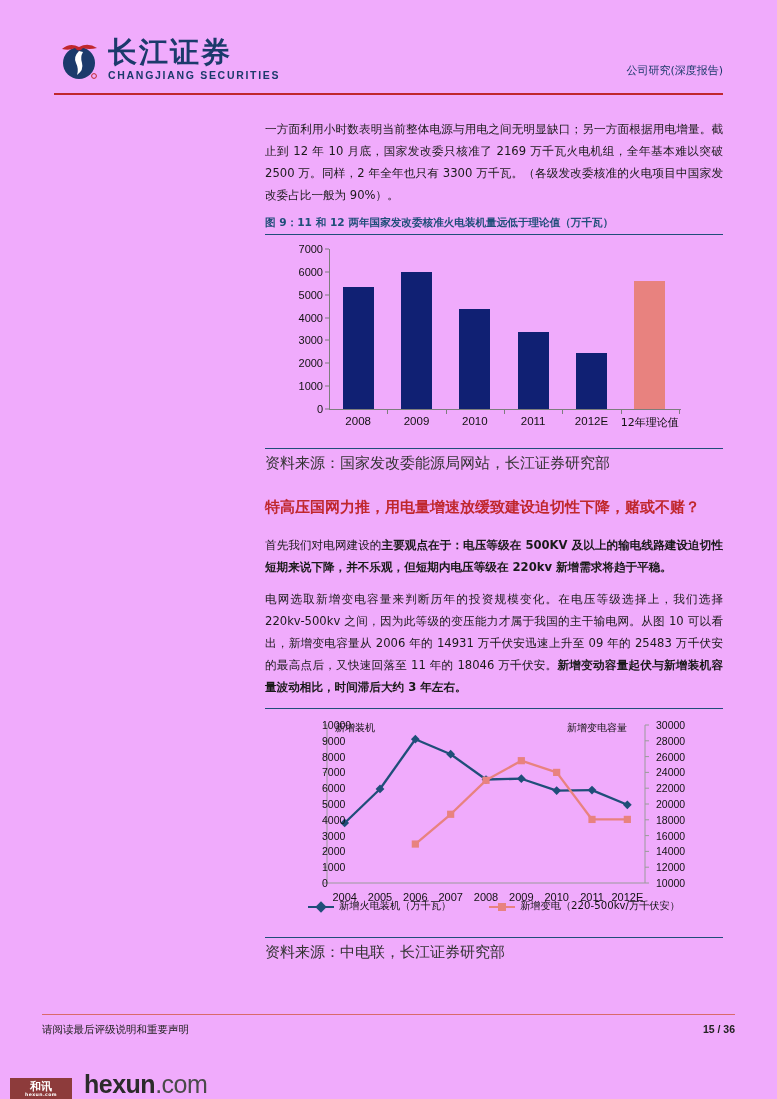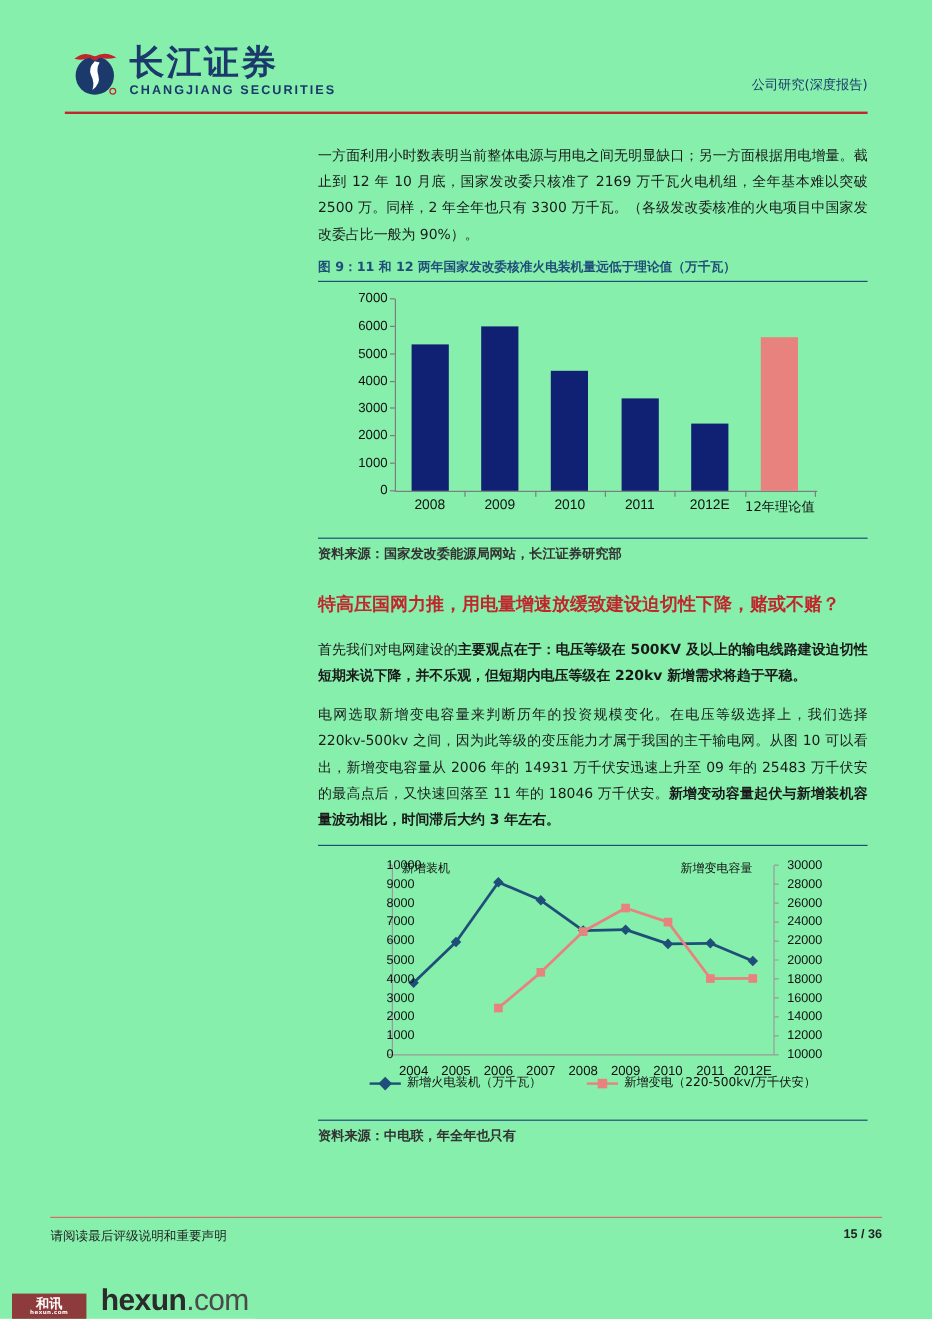--- a/index.html
+++ b/index.html
@@ -12,21 +12,21 @@
     width: 777px;
     height: 1099px;
     position: relative;
     overflow: hidden;
     color: #000;
   }
   .page {
     position: relative;
     width: 777px;
     height: 1099px;
-    background: #86efac;
+    background: #f0abfc;
   }
 
   
   .header {
     position: absolute;
     top: 0; left: 0;
     width: 777px;
     height: 100px;
   }
   .logo-wrap {
@@ -117,24 +117,23 @@
     color: #1f4e79;
     padding-bottom: 4px;
   }
   .fig-box {
     border-top: 1.6px solid #1f4e79;
     border-bottom: 1.6px solid #1f4e79;
     padding: 0;
   }
   .fig-source {
     font-family: "DejaVu Sans", sans-serif;
-    font-size: 11px;
+    font-size: 15px;
     color: #333;
     padding: 5px 0 0 0;
-    font-weight: bold;
   }
 
   
   .chart1 {
     position: relative;
     height: 213px;
     width: 458px;
   }
   .c1-plot {
     position: absolute;
@@ -496,21 +495,21 @@
               </div>
               <div class="legend-item">
                 <span class="legend-swatch red">
                   <span class="mk"></span>
                 </span>
                 <span>新增变电（220-500kv/万千伏安）</span>
               </div>
             </div>
         </div>
       </div>
-      <div class="fig-source">资料来源：中电联，年全年也只有</div>
+      <div class="fig-source">资料来源：中电联，长江证券研究部</div>
     </div>
 
   </div>
 
   <div class="footer-rule"></div>
   <div class="footer-left">请阅读最后评级说明和重要声明</div>
   <div class="footer-right">15 / 36</div>
 
   <div class="watermark">
     <div class="wm-badge">

